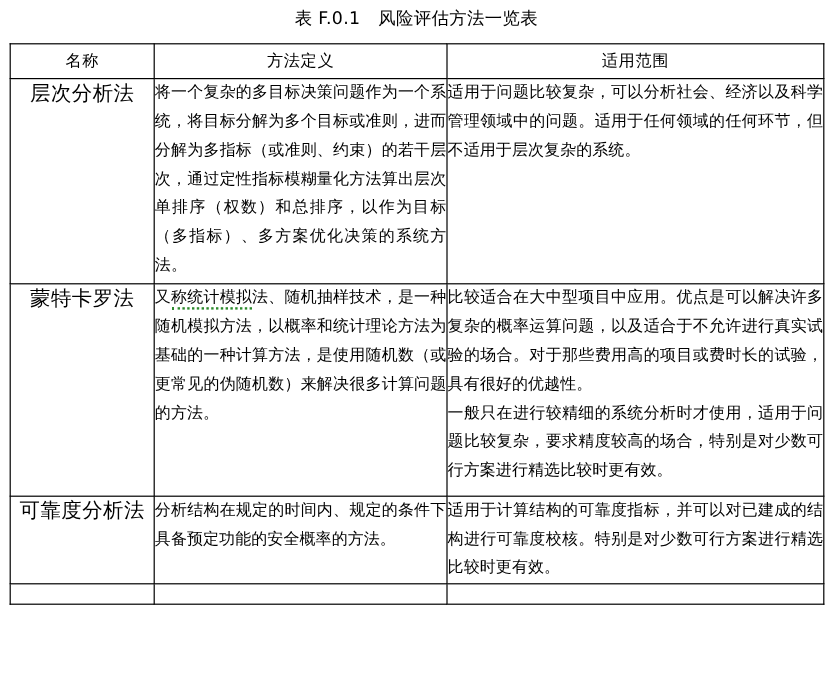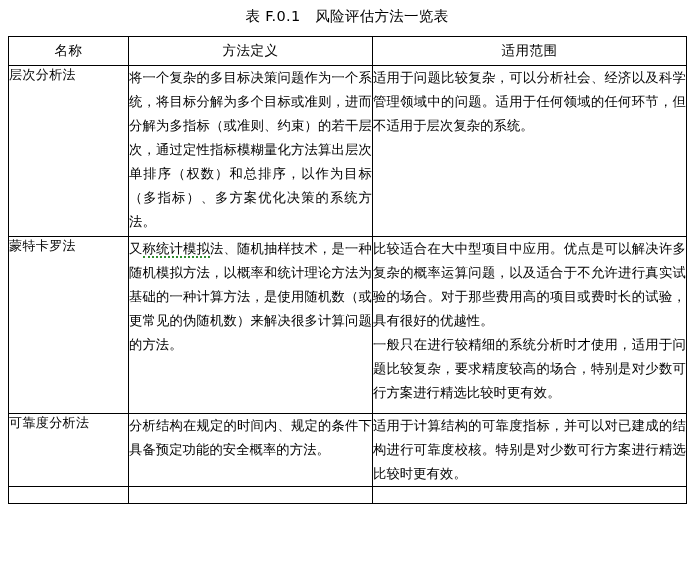--- a/index.html
+++ b/index.html
@@ -65,22 +65,22 @@
     text-align: center;
     vertical-align: middle;
     font-weight: 400;
     font-size: 13.5px;
     letter-spacing: 0.5px;
   }
 
   
   td.name-cell {
     vertical-align: middle;
-    text-align: left;
-    font-size: 13px;
+    text-align: center;
+    font-size: 17px;
     letter-spacing: 0.4px;
     padding-left: 12px;
   }
 
   
   td.body-cell {
     padding: 6px 6px 6px 8px;
     font-size: 13.3px;
     line-height: 24px;
     letter-spacing: 0.1px;

